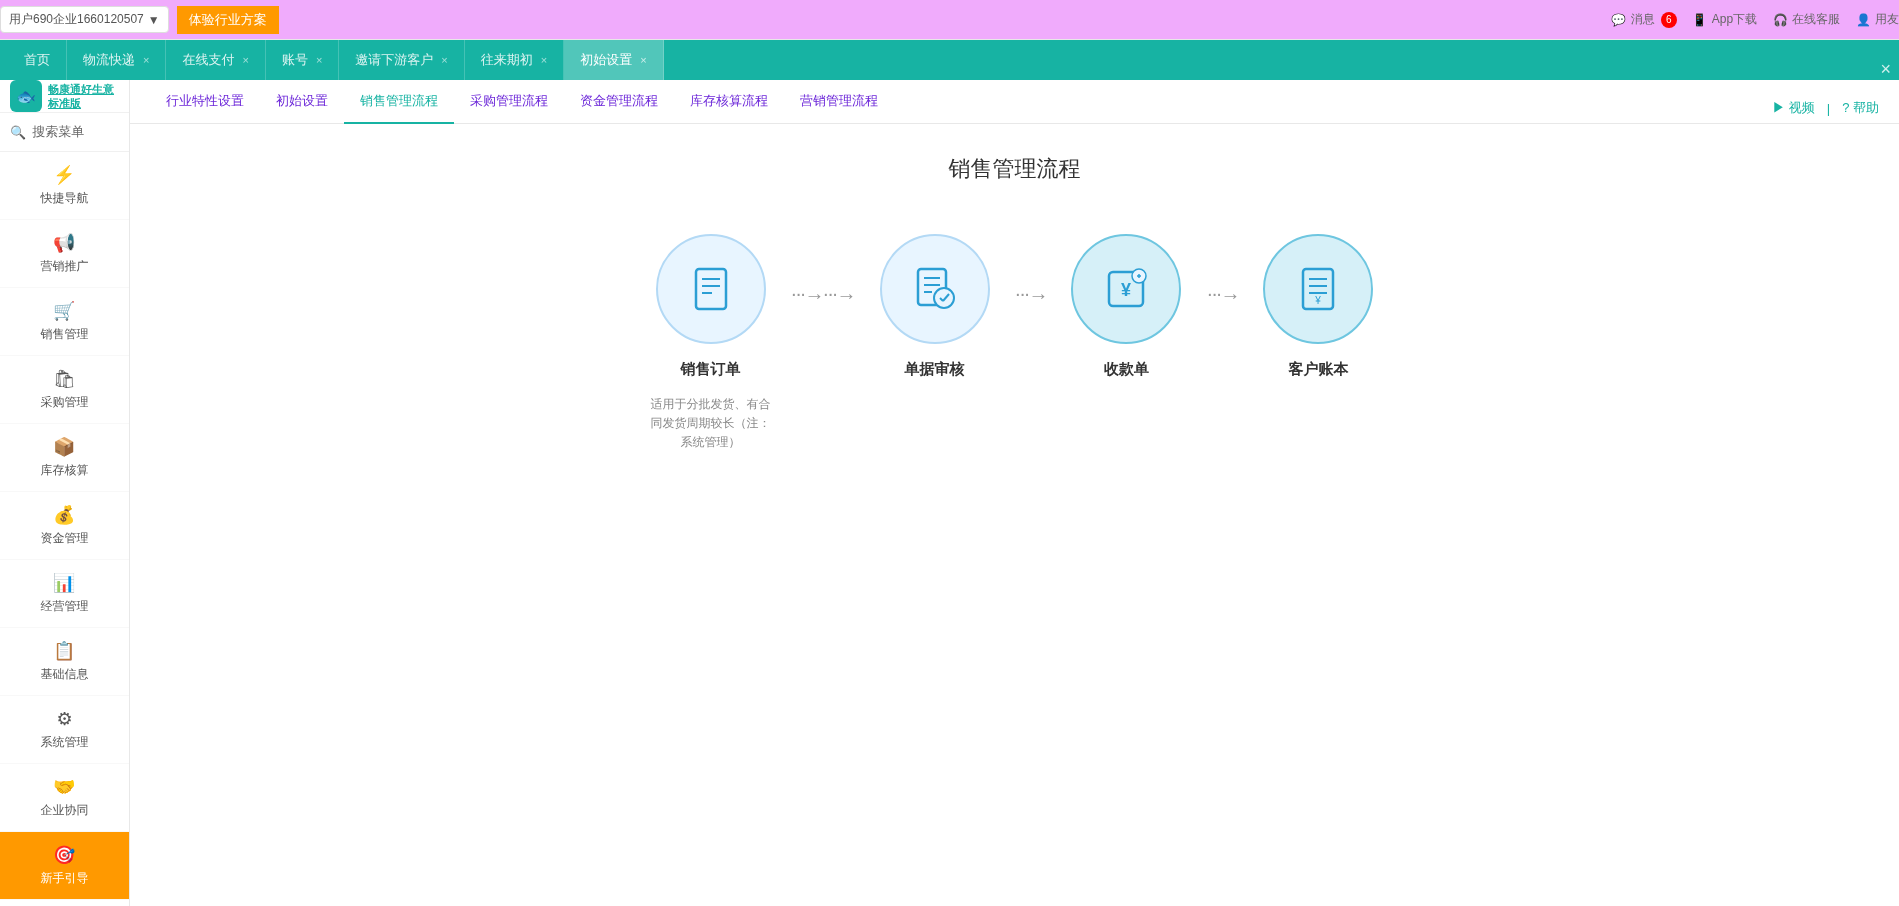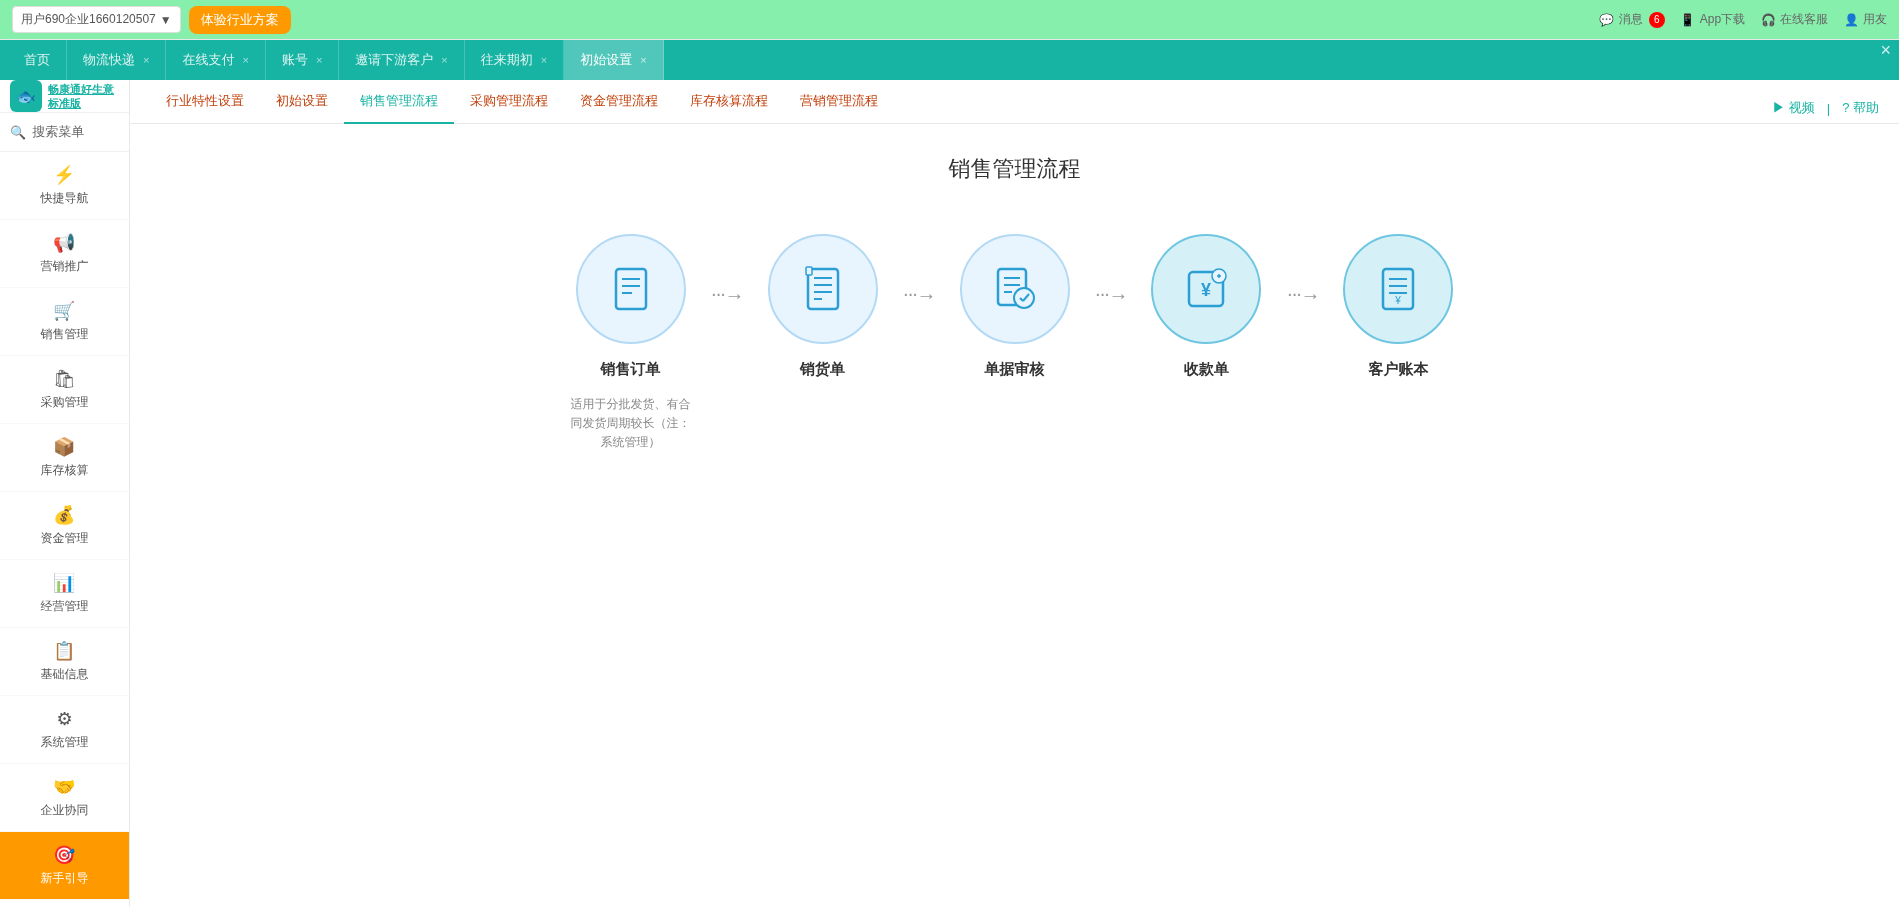--- a/index.html
+++ b/index.html
@@ -1,40 +1,40 @@
 <!DOCTYPE html>
 <html><head>
   <meta charset="utf-8">
   <style>
     * { box-sizing: border-box; margin: 0; padding: 0; }
     body { font-family: 'Microsoft YaHei', Arial, sans-serif; font-size: 13px; background: #f5f5f5; color: #333; height: 906px; overflow: hidden; }
 
     
     .top-bar {
       display: flex; align-items: center; justify-content: space-between;
-      height: 40px; background: #86efac; border-bottom: 1px solid #e8e8e8;
-      padding: 0 12px;
+      height: 40px; background: #f0abfc; border-bottom: 1px solid #e8e8e8;
+      padding: 0 0;
     }
     .top-bar-left { display: flex; align-items: center; gap: 8px; }
     .user-select {
       display: flex; align-items: center; gap: 4px;
       border: 1px solid #ddd; border-radius: 4px; padding: 4px 8px;
       background: #fff; cursor: pointer; font-size: 12px; color: #555;
     }
     .experience-btn {
-      background: #f90; color: #fff; border: none; border-radius: 8px;
+      background: #f90; color: #fff; border: none; border-radius: 0;
       padding: 5px 12px; cursor: pointer; font-size: 13px;
     }
     .top-bar-right { display: flex; align-items: center; gap: 16px; font-size: 12px; color: #666; }
     .top-bar-right-item { display: flex; align-items: center; gap: 4px; cursor: pointer; }
     .badge { background: #f00; color: #fff; border-radius: 50%; width: 16px; height: 16px; display: inline-flex; align-items: center; justify-content: center; font-size: 10px; margin-left: 2px; }
 
     
     .nav-tabs {
-      display: flex; align-items: flex-start; background: #17b3a3; height: 40px;
+      display: flex; align-items: flex-end; background: #17b3a3; height: 40px;
       padding: 0 8px; gap: 0;
     }
     .nav-tab {
       display: flex; align-items: center; gap: 4px; padding: 0 16px;
       color: rgba(255,255,255,0.85); cursor: pointer; height: 40px; font-size: 13px;
       border-right: 1px solid rgba(255,255,255,0.2);
     }
     .nav-tab.active { background: rgba(255,255,255,0.25); color: #fff; }
     .nav-tab .close-x { margin-left: 4px; opacity: 0.7; font-size: 11px; }
     .nav-close-all { margin-left: auto; color: #fff; opacity: 0.8; cursor: pointer; font-size: 18px; }
@@ -68,21 +68,21 @@
     
     .content-area { flex: 1; display: flex; flex-direction: column; background: #fff; overflow: hidden; }
 
     
     .sub-tabs {
       display: flex; align-items: center; border-bottom: 1px solid #e8e8e8;
       padding: 0 20px; background: #fff; gap: 0; height: 44px;
     }
     .sub-tab {
       padding: 0 16px; height: 44px; display: flex; align-items: center;
-      cursor: pointer; color: #c2410c; font-size: 13px; border-bottom: 2px solid transparent;
+      cursor: pointer; color: #6d28d9; font-size: 13px; border-bottom: 2px solid transparent;
       white-space: nowrap;
     }
     .sub-tab.active { color: #17b3a3; border-bottom: 2px solid #17b3a3; font-weight: 500; }
     .sub-tabs-right { margin-left: auto; display: flex; align-items: center; gap: 12px; color: #17b3a3; font-size: 13px; cursor: pointer; margin-top: 13px; }
 
     
     .flow-content {
       flex: 1; padding: 30px 40px; overflow-y: auto;
     }
     .flow-title {
@@ -294,34 +294,20 @@
             </svg>
           </div>
           <span class="flow-label">销售订单</span>
           <span class="flow-desc">适用于分批发货、有合同发货周期较长（注：系统管理）</span>
         </div>
 
         <div class="flow-arrow">
           <span>···→</span>
         </div>
 
-        <div class="flow-node">
-          <div class="flow-circle">
-            <svg width="50" height="50" viewBox="0 0 50 50" fill="none" xmlns="http://www.w3.org/2000/svg">
-              <rect x="10" y="5" width="30" height="40" rx="3" stroke="#2b9ed4" stroke-width="2.5" fill="none"></rect>
-              <line x1="16" y1="14" x2="34" y2="14" stroke="#2b9ed4" stroke-width="2"></line>
-              <line x1="16" y1="21" x2="34" y2="21" stroke="#2b9ed4" stroke-width="2"></line>
-              <line x1="16" y1="28" x2="34" y2="28" stroke="#2b9ed4" stroke-width="2"></line>
-              <line x1="16" y1="35" x2="24" y2="35" stroke="#2b9ed4" stroke-width="2"></line>
-              <rect x="8" y="3" width="6" height="8" rx="1" fill="#e8f5ff" stroke="#2b9ed4" stroke-width="1.5"></rect>
-            </svg>
-          </div>
-          <span class="flow-label">销货单</span>
-          <span class="flow-desc"></span>
-        </div>
 
         <div class="flow-arrow">
           <span>···→</span>
         </div>
 
         <div class="flow-node">
           <div class="flow-circle">
             <svg width="50" height="50" viewBox="0 0 50 50" fill="none" xmlns="http://www.w3.org/2000/svg">
               <rect x="8" y="5" width="28" height="36" rx="3" stroke="#2b9ed4" stroke-width="2.5" fill="none"></rect>
               <line x1="14" y1="14" x2="30" y2="14" stroke="#2b9ed4" stroke-width="2"></line>

